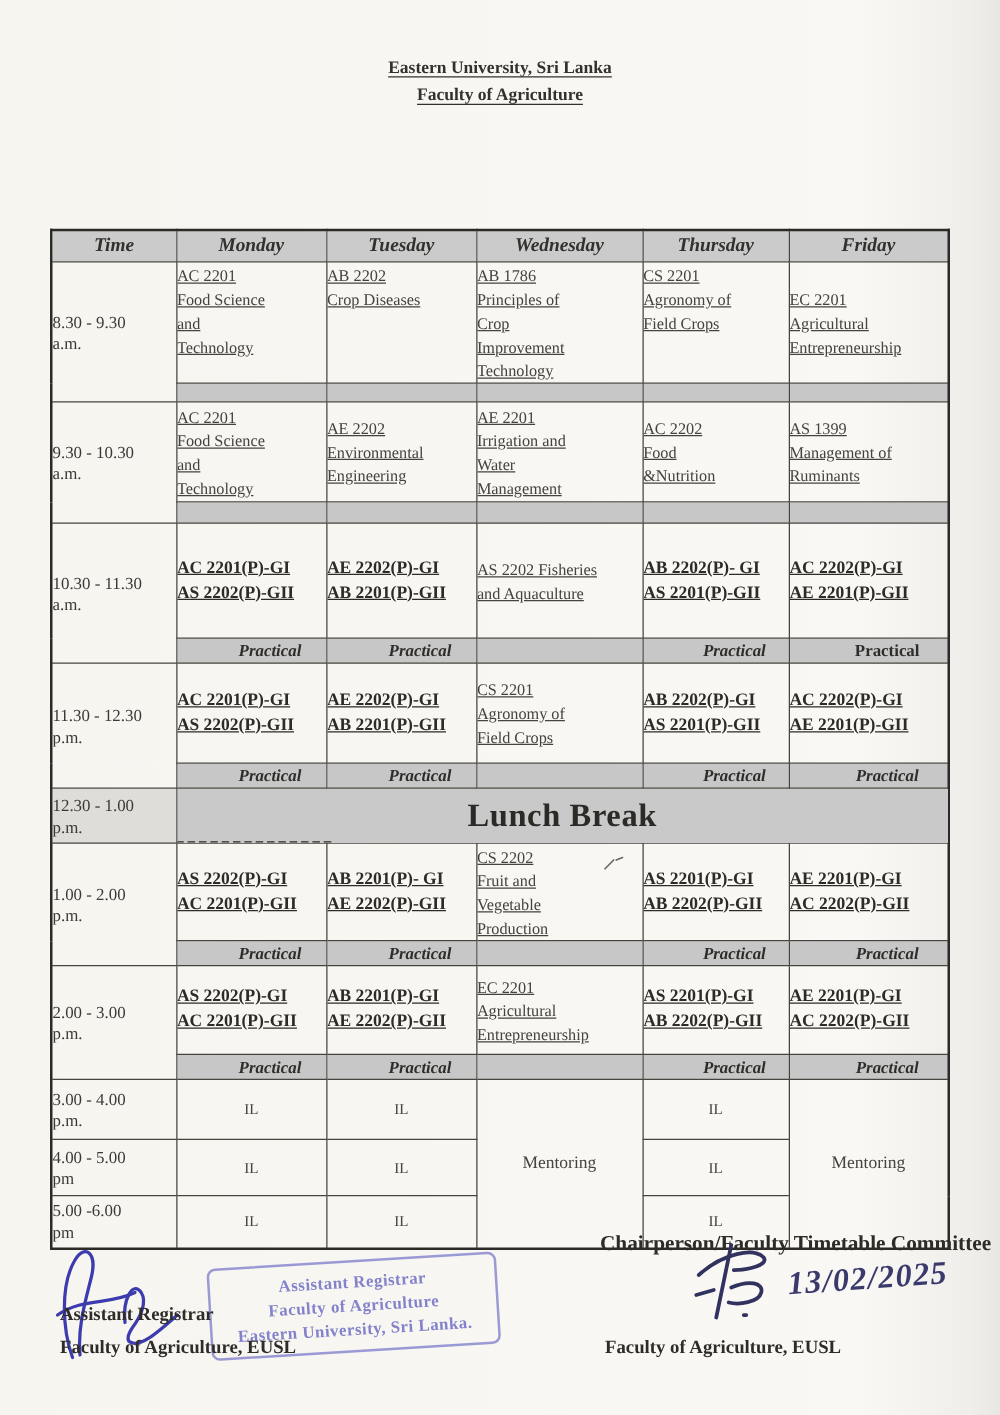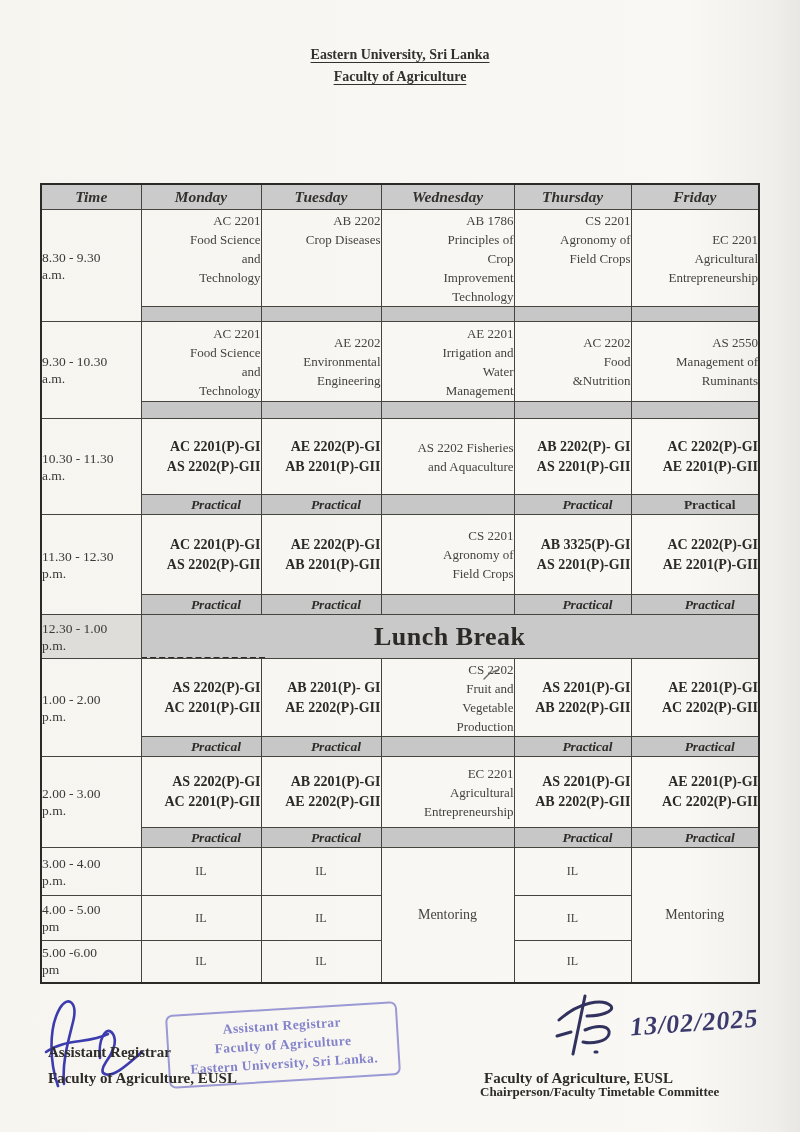--- a/index.html
+++ b/index.html
@@ -38,25 +38,25 @@
     font-style:italic;font-weight:bold;font-size:15.5px;color:#33312e;
     text-align:center;vertical-align:middle;
   }
   td.time{
     font-size:13.5px;line-height:17px;color:#3b3936;
     text-align:left;vertical-align:middle;padding-left:7px;
     white-space:pre-line;background:transparent;
   }
   td.course{
     font-size:13px;line-height:19px;color:#45433f;
-    text-align:right;vertical-align:middle;white-space:pre-line;
+    text-align:left;vertical-align:middle;white-space:pre-line;text-decoration:underline;
   }
   td.course.top{vertical-align:top;padding-top:1px;}
   td.course.b{font-weight:bold;font-size:14px;line-height:20px;color:#2d2b28;}
-  tr.hA{height:96px;} tr.hB{height:80px;} tr.hC{height:76px;} tr.hD{height:80px;}
+  tr.hA{height:96px;} tr.hB{height:80px;} tr.hC{height:92px;} tr.hD{height:80px;}
   tr.hF{height:78px;} tr.hG{height:71px;}
   tr.sSm{height:15px;} tr.sSm2{height:17px;} tr.sPr{height:20px;}
   td.strip{background:#c7c7c7;}
   td.strip.plab{
     font-style:italic;font-weight:bold;font-size:13.5px;color:#2f2d2a;
     text-align:center;vertical-align:middle;padding-left:30px;
   }
   td.strip.plab.noital{font-style:normal;}
   tr.lunch-row{height:44px;padding-left:43px;}
   td.lunch-time{background:#deddda;border-bottom:3px dashed #2b2a27;}
@@ -91,21 +91,21 @@
   .stamp{
     position:absolute;left:167px;top:1008px;width:228px;height:64px;
     border:2px solid rgba(130,130,205,0.8);border-radius:7px;
     transform:rotate(-3.5deg);
     color:#8383cb;text-align:center;
     font-weight:bold;font-size:13.5px;line-height:19px;
     padding-top:6px;letter-spacing:0.4px;
   }
   .left-title{position:absolute;left:48px;top:1044px;font-weight:bold;font-size:15px;color:#2e2c29;}
   .left-org{position:absolute;left:48px;top:1070px;font-weight:bold;font-size:15px;color:#2e2c29;}
-  .right-title{position:absolute;left:480px;top:1084px;font-weight:bold;font-size:13px;color:#2e2c29;}
+  .right-title{position:absolute;left:480px;top:985px;font-weight:bold;font-size:17px;color:#2e2c29;}
   .right-org{position:absolute;left:484px;top:1070px;font-weight:bold;font-size:15px;color:#2e2c29;}
 </style>
 </head>
 <body>
 
 <div class="page">
 
   <div class="doc-titles">
     <div class="t">Eastern University, Sri Lanka</div>
     <div class="t">Faculty of Agriculture</div>
@@ -171,21 +171,21 @@
       <td class="course">AE 2202
 Environmental
 Engineering</td>
       <td class="course">AE 2201
 Irrigation and
 Water
 Management</td>
       <td class="course">AC 2202
 Food
 &amp;Nutrition</td>
-      <td class="course">AS 2550
+      <td class="course">AS 1399
 Management of
 Ruminants</td>
     </tr>
     <tr class="sSm2">
       <td class="strip"></td>
       <td class="strip"></td>
       <td class="strip"></td>
       <td class="strip"></td>
       <td class="strip"></td>
     </tr>
@@ -215,21 +215,21 @@
     <tr class="hD">
       <td class="time" rowspan="2">11.30 - 12.30
 p.m.</td>
       <td class="course b">AC 2201(P)-GI
 AS 2202(P)-GII</td>
       <td class="course b">AE 2202(P)-GI
 AB 2201(P)-GII</td>
       <td class="course">CS 2201
 Agronomy of
 Field Crops</td>
-      <td class="course b">AB 3325(P)-GI
+      <td class="course b">AB 2202(P)-GI
 AS 2201(P)-GII</td>
       <td class="course b">AC 2202(P)-GI
 AE 2201(P)-GII</td>
     </tr>
     <tr class="sPr">
       <td class="strip plab">Practical</td>
       <td class="strip plab">Practical</td>
       <td class="strip"></td>
       <td class="strip plab">Practical</td>
       <td class="strip plab">Practical</td>

